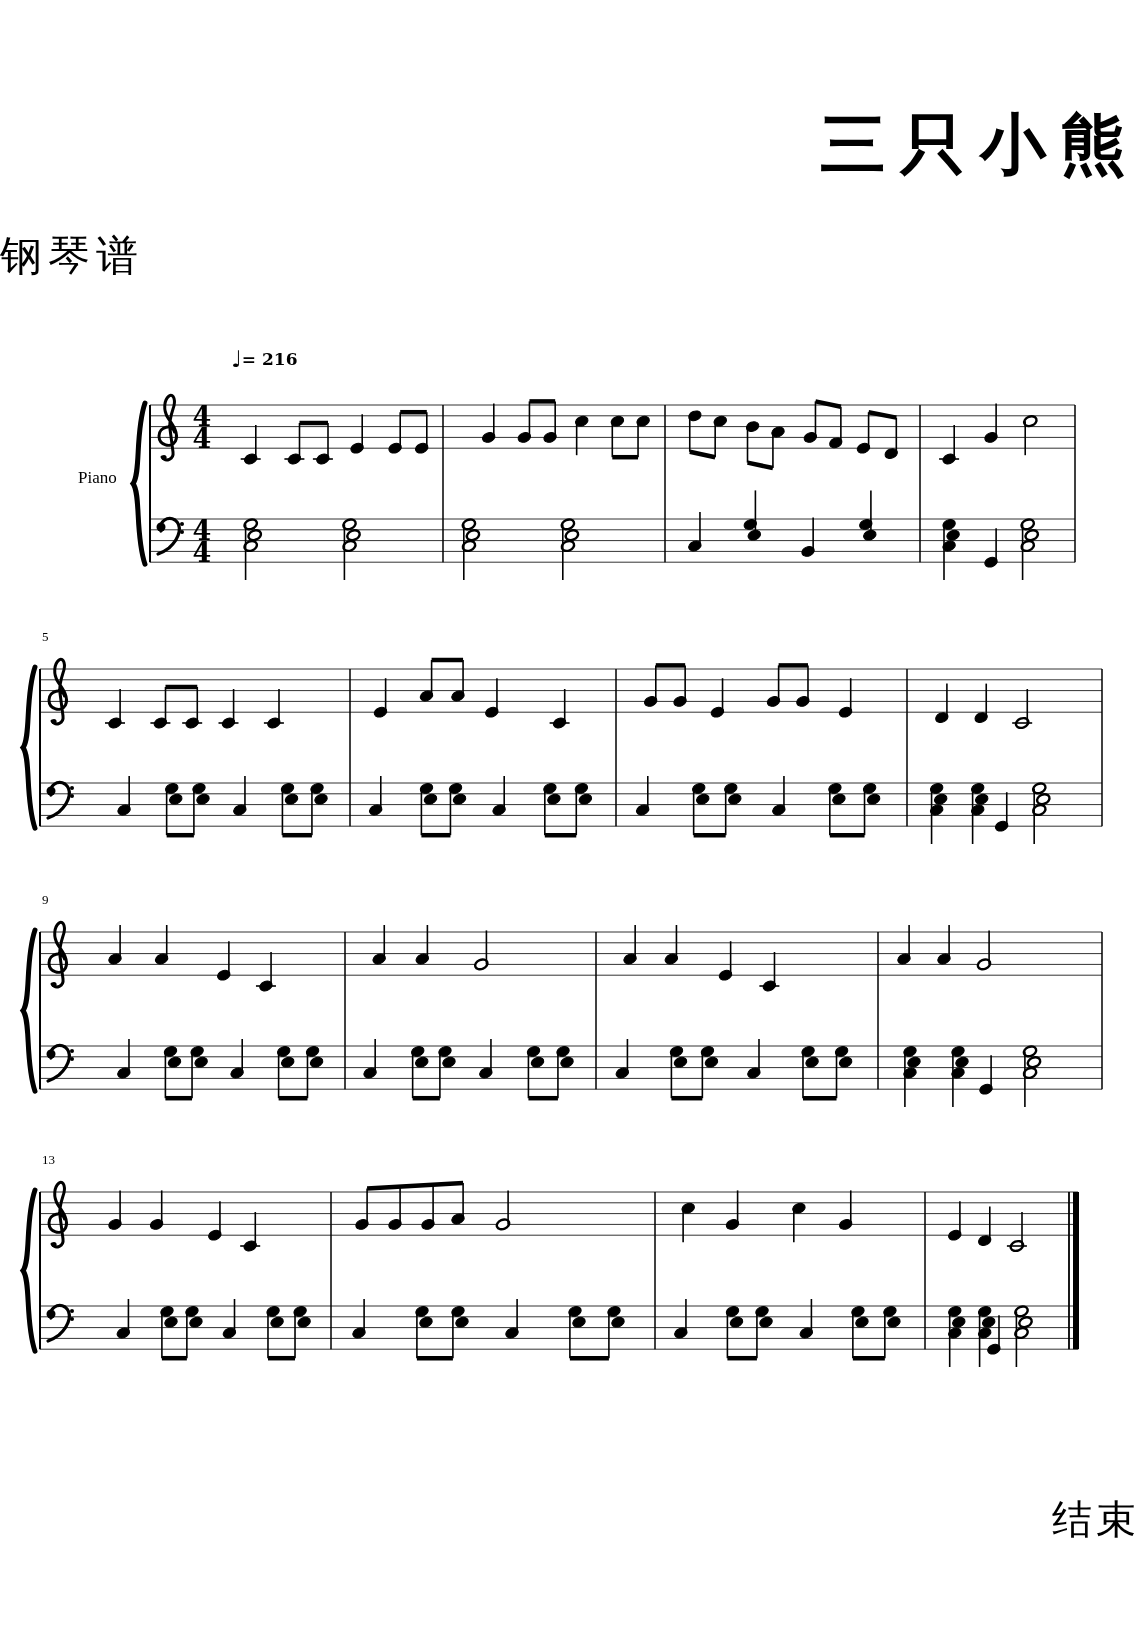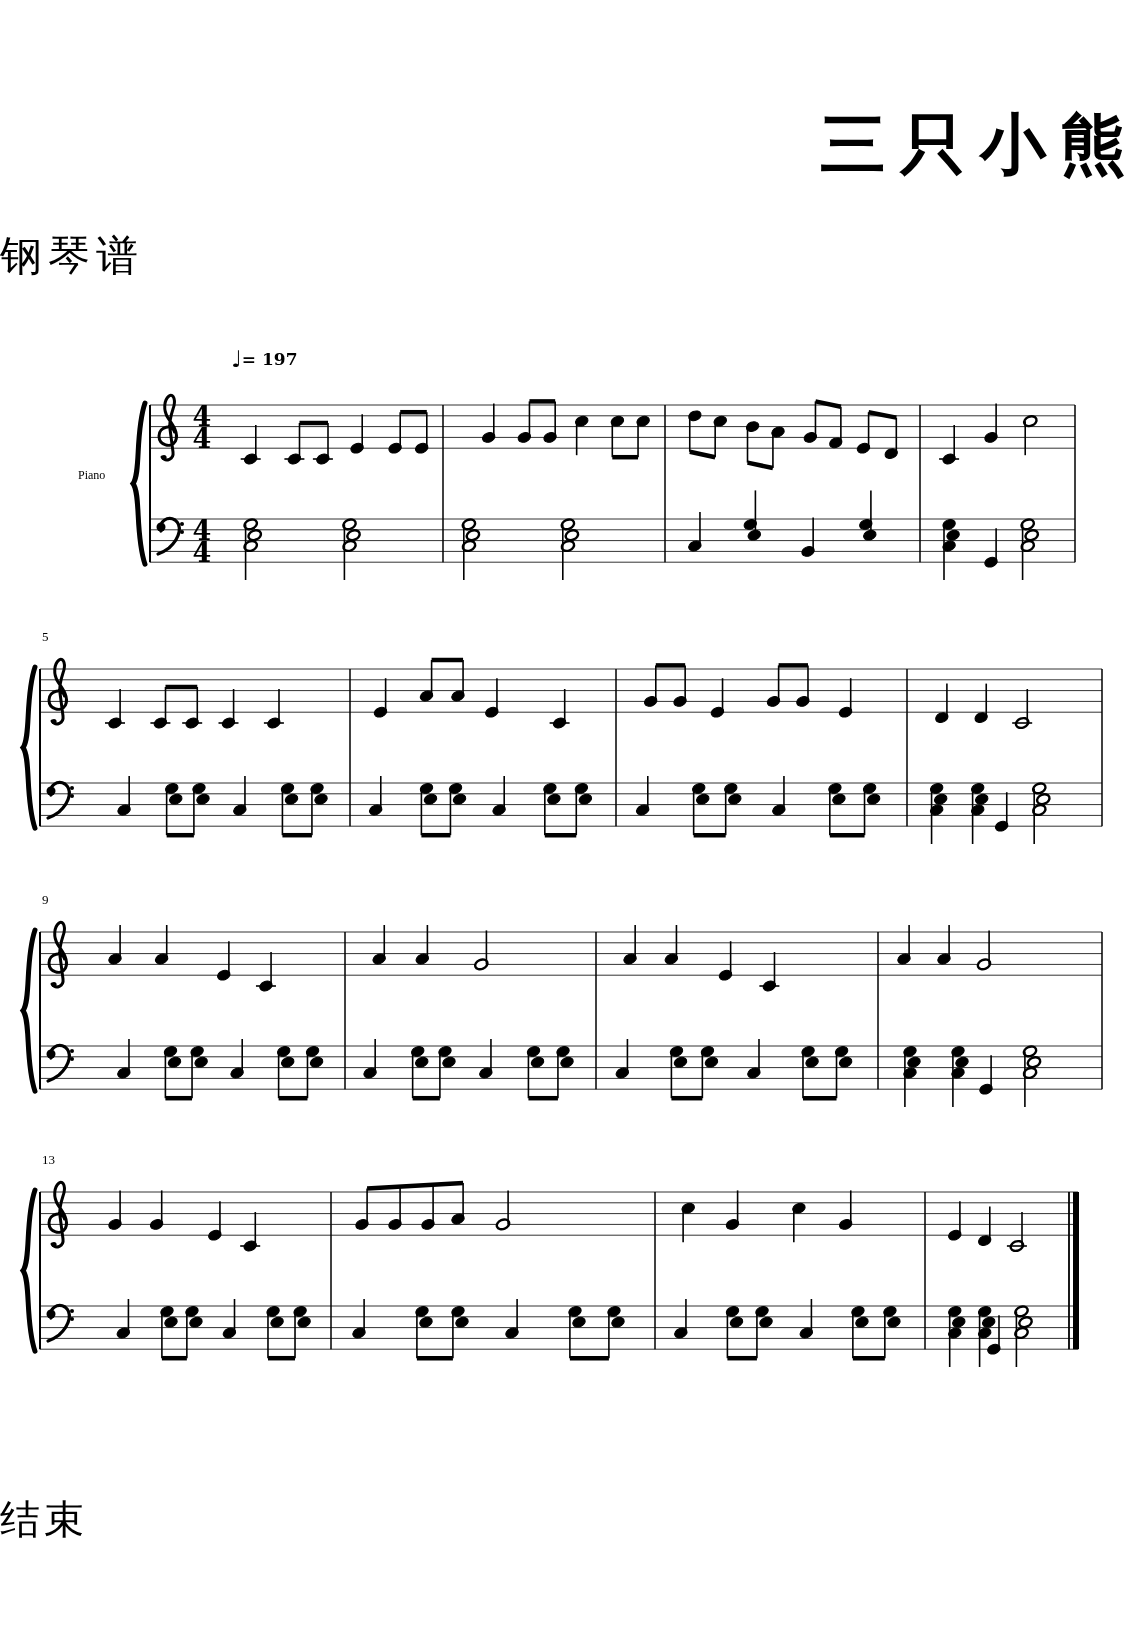--- a/index.html
+++ b/index.html
@@ -4,32 +4,32 @@
 <style>
   html,body{margin:0;padding:0;background:#ffffff;}
   body{position:relative;width:1140px;height:1630px;font-family:"Liberation Serif",serif;color:#000;}
   .abs{position:absolute;}
   #title{left:0;top:100px;width:1140px;text-align:right;font-family:"Liberation Sans",sans-serif;
          font-weight:bold;font-size:66px;letter-spacing:14px;white-space:nowrap;}
   #subtitle{left:0;top:228px;width:1140px;text-align:left;font-family:"Liberation Sans",sans-serif;
             font-size:42px;letter-spacing:6px;}
   #tempo{left:231px;top:346px;font-family:"DejaVu Serif",serif;font-weight:bold;font-size:17px;white-space:nowrap;}
   #tempo .glyph{font-family:"DejaVu Sans",sans-serif;font-size:23px;font-weight:normal;vertical-align:-2px;}
-  #piano-label{left:78px;top:468px;font-family:"Liberation Serif",serif;font-size:12px;}
-  #end-text{left:0;top:1492px;width:1140px;text-align:left;font-family:"Liberation Sans",sans-serif;
+  #piano-label{left:78px;top:468px;font-family:"Liberation Serif",serif;font-size:17px;}
+  #end-text{left:0;top:1492px;width:1140px;text-align:right;font-family:"Liberation Sans",sans-serif;
             font-size:40px;letter-spacing:4px;}
   svg text.msnum{font-family:"Liberation Serif",serif;font-size:13px;}
   svg text.tsig{font-family:"DejaVu Serif",serif;font-weight:bold;font-size:27px;}
 </style>
 </head>
 <body>
 
 <div class="abs" id="title">三只小熊</div>
 <div class="abs" id="subtitle">钢琴谱</div>
-<div class="abs" id="tempo"><span class="glyph">♩</span><span>= 197</span></div>
+<div class="abs" id="tempo"><span class="glyph">♩</span><span>= 216</span></div>
 <div class="abs" id="piano-label">Piano</div>
 <div class="abs" id="end-text">结束</div>
 
 <svg id="score" class="abs" style="left:0;top:0;" width="1140" height="1630">
     <line x1="150" y1="405" x2="1075" y2="405" stroke="#333" stroke-width="1"></line>
     <line x1="150" y1="415.8" x2="1075" y2="415.8" stroke="#333" stroke-width="1"></line>
     <line x1="150" y1="426.6" x2="1075" y2="426.6" stroke="#333" stroke-width="1"></line>
     <line x1="150" y1="437.4" x2="1075" y2="437.4" stroke="#333" stroke-width="1"></line>
     <line x1="150" y1="448.2" x2="1075" y2="448.2" stroke="#333" stroke-width="1"></line>
     <line x1="150" y1="519" x2="1075" y2="519" stroke="#333" stroke-width="1"></line>

